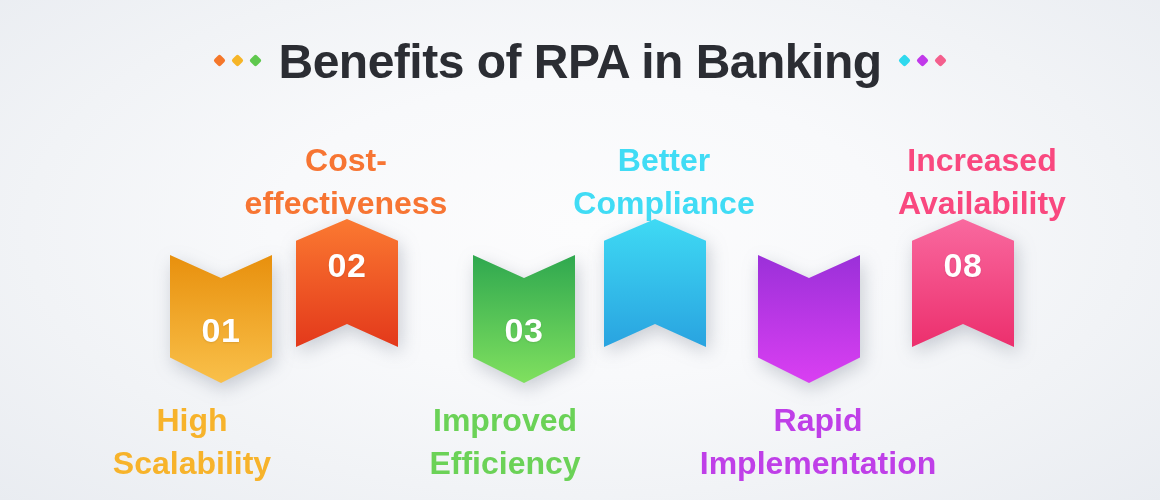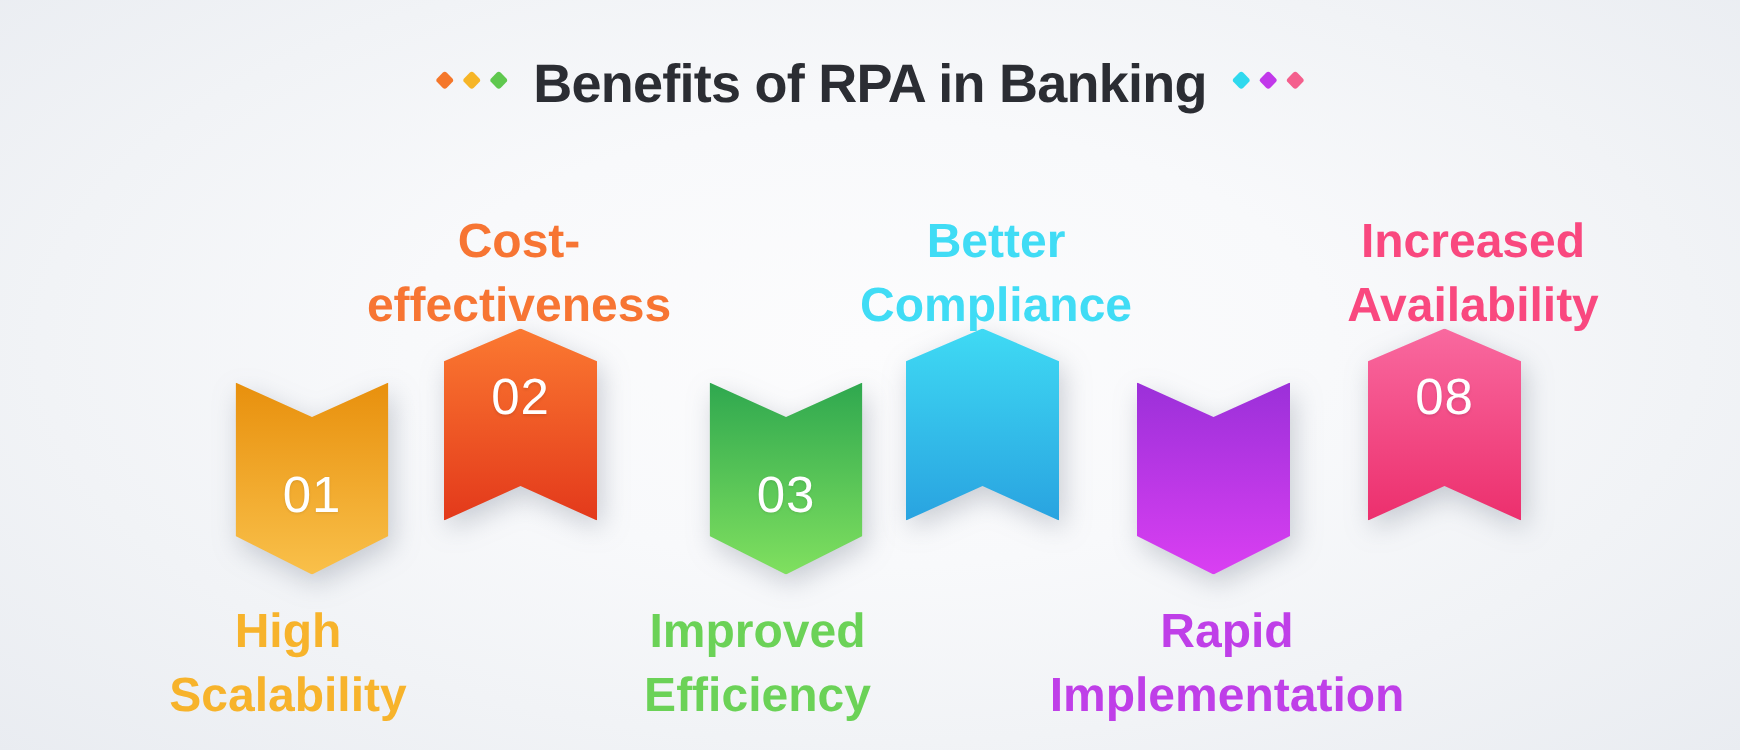--- a/index.html
+++ b/index.html
@@ -28,21 +28,21 @@
     position: absolute;
     top: 36px;
     left: 0;
     width: 1160px;
     display: flex;
     align-items: center;
     justify-content: center;
     gap: 18px;
   }
   .title-text {
-    font-size: 36px;
+    font-size: 48px;
     font-weight: bold;
     color: #2b2d33;
     letter-spacing: -0.5px;
     white-space: nowrap;
     line-height: 1.1;
   }
   .dots {
     display: flex;
     align-items: center;
     gap: 9px;
@@ -77,21 +77,21 @@
   
   .chev.up .face {
     clip-path: polygon(50% 0%, 100% 17%, 100% 100%, 50% 82%, 0% 100%, 0% 17%);
   }
   .chev .num {
     position: absolute;
     left: 0;
     width: 100%;
     text-align: center;
     font-size: 34px;
-    font-weight: normal;
+    font-weight: bold;
     color: #ffffff;
     letter-spacing: 0.5px;
     text-shadow: 0 1px 2px rgba(0,0,0,0.10);
     pointer-events: none;
   }
   .chev.down .num { top: 56px; }
   .chev.up   .num { top: 27px; }
 
   
   .caption {
@@ -116,21 +116,21 @@
       </div>
     <div class="title-text">Benefits of RPA in Banking</div>
     <div class="dots" id="right-dots">
         <span class="dot" style="background: rgb(47, 217, 238);"></span>
         <span class="dot" style="background: rgb(193, 57, 234);"></span>
         <span class="dot" style="background: rgb(244, 95, 141);"></span>
       </div>
   </div>
 
   <div id="steps-layer">
-      <div class="chev-wrap" style="left: 133px; top: 255px; padding-left: 24px;">
+      <div class="chev-wrap" style="left: 146px; top: 255px; padding-left: 24px;">
         <div class="chev down">
           <div class="face" style="background: linear-gradient(rgb(232, 144, 13) 0%, rgb(249, 192, 74) 100%);"></div>
           <div class="num">01</div>
         </div>
       </div>
       <div class="caption" style="left: 92px; top: 399px; width: 200px; color: rgb(247, 179, 43);">High
 Scalability</div>
       <div class="chev-wrap" style="left: 296px; top: 219px;">
         <div class="chev up">
           <div class="face" style="background: linear-gradient(rgb(251, 121, 49) 0%, rgb(227, 57, 27) 100%);"></div>

